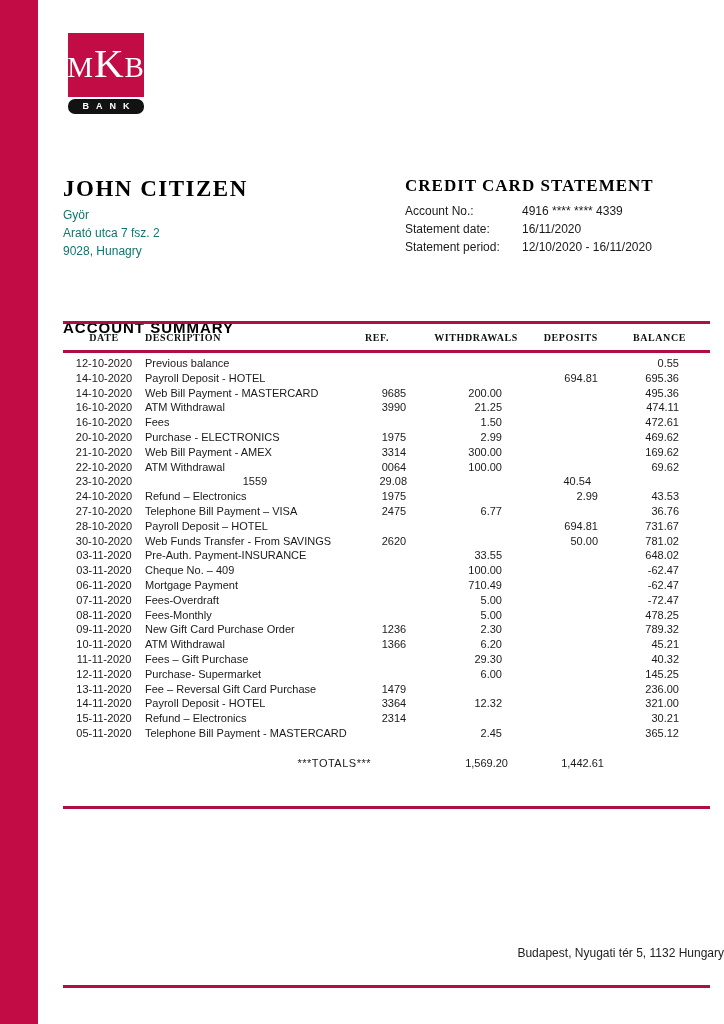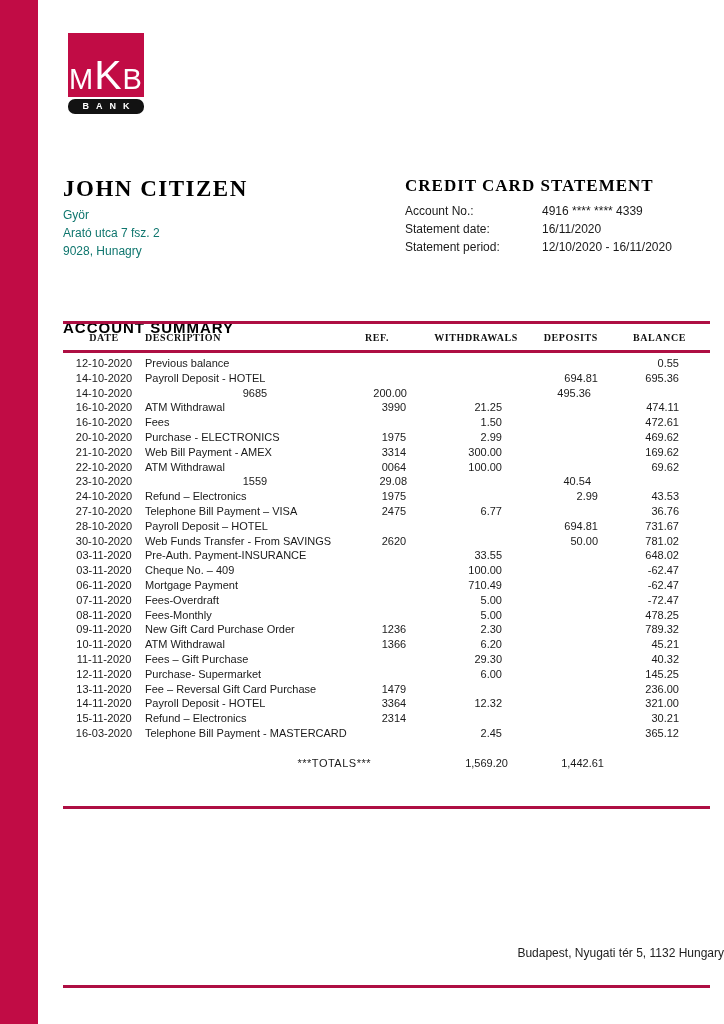--- a/index.html
+++ b/index.html
@@ -6,36 +6,36 @@
   .page{
     position:relative;width:724px;height:1024px;background:#ffffff;
     margin:0 auto;overflow:hidden;
     font-family:"Liberation Sans",sans-serif;color:#1a1a1a;
   }
   .left-bar{position:absolute;left:0;top:0;width:38px;height:1024px;background:#C10C45;}
 
   
   .logo{position:absolute;left:68px;top:33px;width:76px;}
   .logo-square{height:64px;background:#C10C45;display:flex;align-items:flex-end;justify-content:center;}
-  .logo-mkb{color:#fff;font-family:Liberation Sans, sans-serif;line-height:.85;padding-bottom:4px;letter-spacing:1px;}
+  .logo-mkb{color:#fff;font-family:Liberation Serif, serif;line-height:.85;padding-bottom:16px;letter-spacing:1px;}
   .logo-mkb .lm,.logo-mkb .lb{font-size:29px;}
   .logo-mkb .lk{font-size:41px;}
   .logo-band{margin-top:2px;height:15px;background:#121212;color:#fff;font-size:9px;font-weight:bold;
     letter-spacing:7px;text-align:center;line-height:15px;padding-left:7px;border-radius:7px;}
 
   
   .customer{position:absolute;left:63px;top:176px;}
   .customer-name{font-family:"Liberation Serif",serif;font-weight:bold;font-size:23px;letter-spacing:1.5px;color:#000;}
   .address{margin-top:4px;font-size:12px;line-height:18px;color:#0f766e;}
 
   
   .stmt{position:absolute;left:405px;top:176px;width:306px;}
   .stmt-title{font-family:"Liberation Serif",serif;font-weight:bold;font-size:17px;letter-spacing:1px;color:#000;}
   .stmt-fields{margin-top:6px;font-size:12px;line-height:18px;}
-  .stmt-row{display:grid;grid-template-columns:117px 1fr;gap:20px;}
+  .stmt-row{display:grid;grid-template-columns:117px 1fr;}
 
   
   .summary-heading{position:absolute;left:63px;top:319px;font-family:Liberation Sans, sans-serif;
     font-weight:bold;font-size:15px;letter-spacing:1px;color:#000;}
   .rule{position:absolute;left:63px;right:14px;height:3px;background:#AE0F43;}
   .rule-1{top:321px;}
   .rule-2{top:350px;height:2.5px;}
   .rule-3{top:806px;}
   .rule-4{top:985px;}
 
@@ -131,20 +131,21 @@
       <div class="trow grid6">
         <div class="cell c-date">14-10-2020</div>
         <div class="cell c-desc">Payroll Deposit - HOTEL</div>
         <div class="cell c-ref"></div>
         <div class="cell c-num c-wd"></div>
         <div class="cell c-num">694.81</div>
         <div class="cell c-num c-bal">695.36</div>
       </div>
       <div class="trow grid6">
         <div class="cell c-date">14-10-2020</div>
+        <div class="cell c-desc">Web Bill Payment - MASTERCARD</div>
         <div class="cell c-ref">9685</div>
         <div class="cell c-num c-wd">200.00</div>
         <div class="cell c-num"></div>
         <div class="cell c-num c-bal">495.36</div>
       </div>
       <div class="trow grid6">
         <div class="cell c-date">16-10-2020</div>
         <div class="cell c-desc">ATM Withdrawal</div>
         <div class="cell c-ref">3990</div>
         <div class="cell c-num c-wd">21.25</div>
@@ -312,21 +313,21 @@
       </div>
       <div class="trow grid6">
         <div class="cell c-date">15-11-2020</div>
         <div class="cell c-desc">Refund – Electronics</div>
         <div class="cell c-ref">2314</div>
         <div class="cell c-num c-wd"></div>
         <div class="cell c-num"></div>
         <div class="cell c-num c-bal">30.21</div>
       </div>
       <div class="trow grid6">
-        <div class="cell c-date">16-03-2020</div>
+        <div class="cell c-date">05-11-2020</div>
         <div class="cell c-desc">Telephone Bill Payment - MASTERCARD</div>
         <div class="cell c-ref"></div>
         <div class="cell c-num c-wd">2.45</div>
         <div class="cell c-num"></div>
         <div class="cell c-num c-bal">365.12</div>
       </div>
     </div>
 
   <div class="totals grid6">
     <div class="cell"></div>

